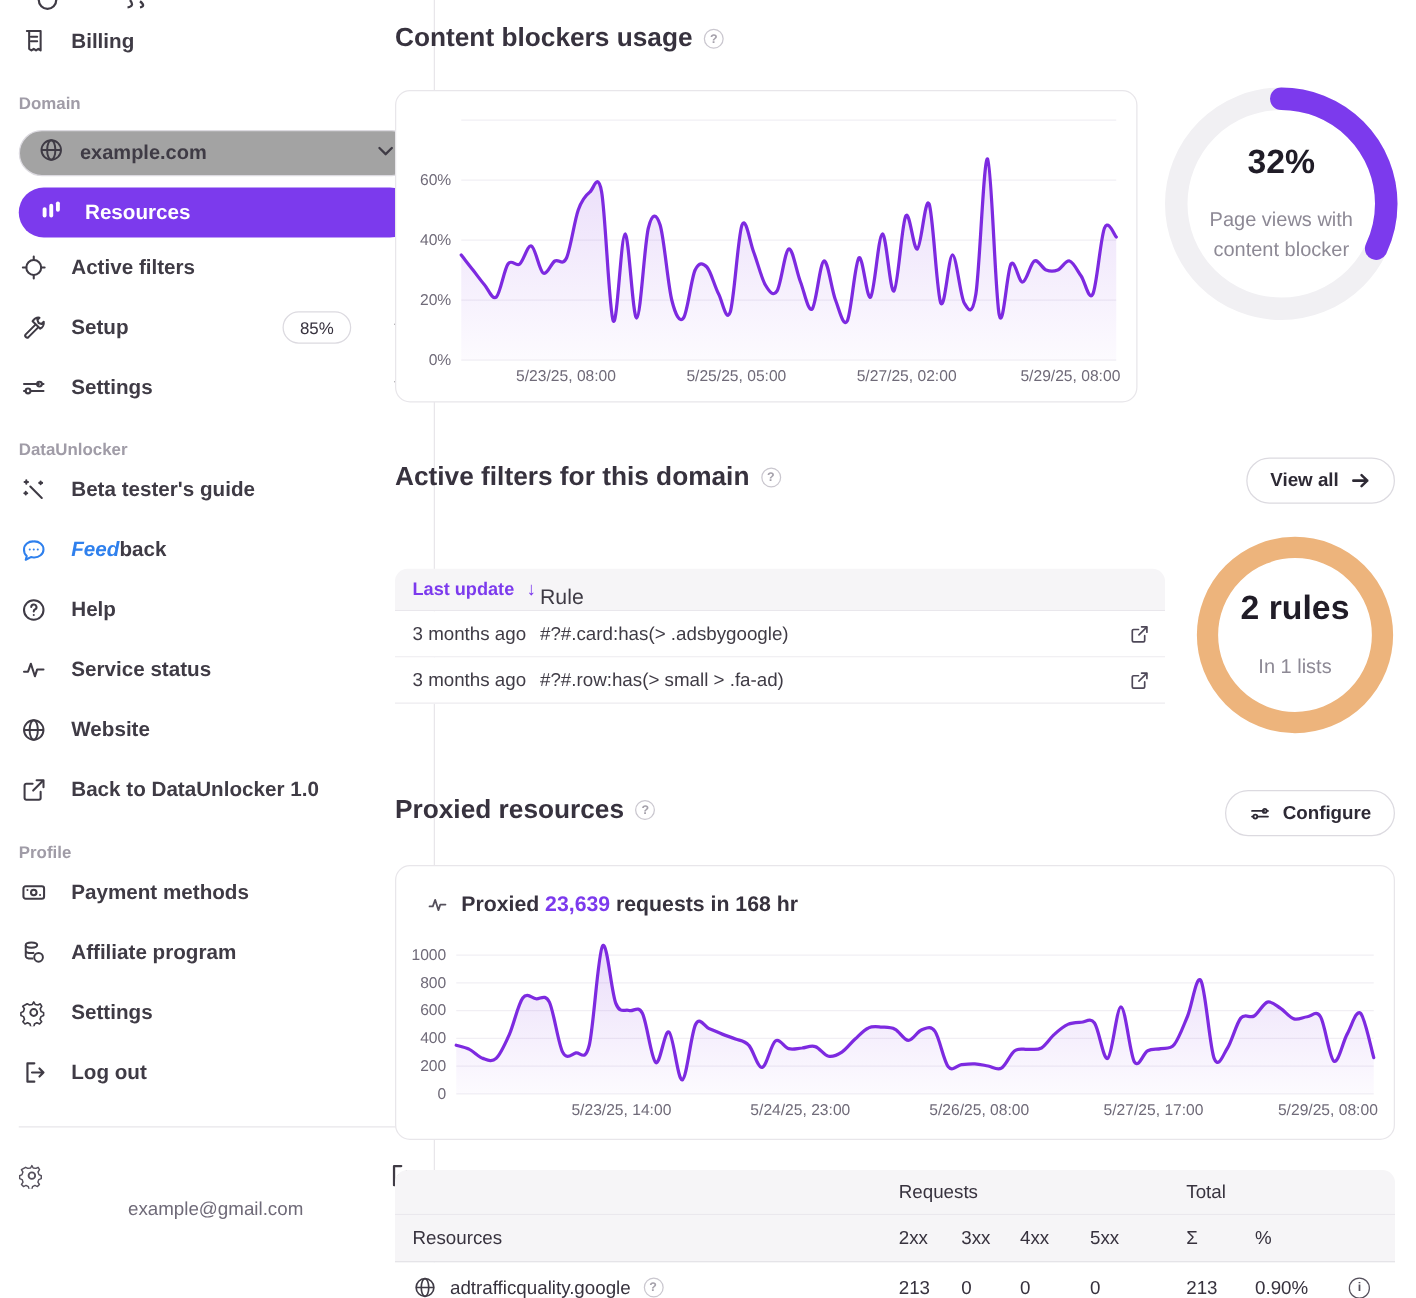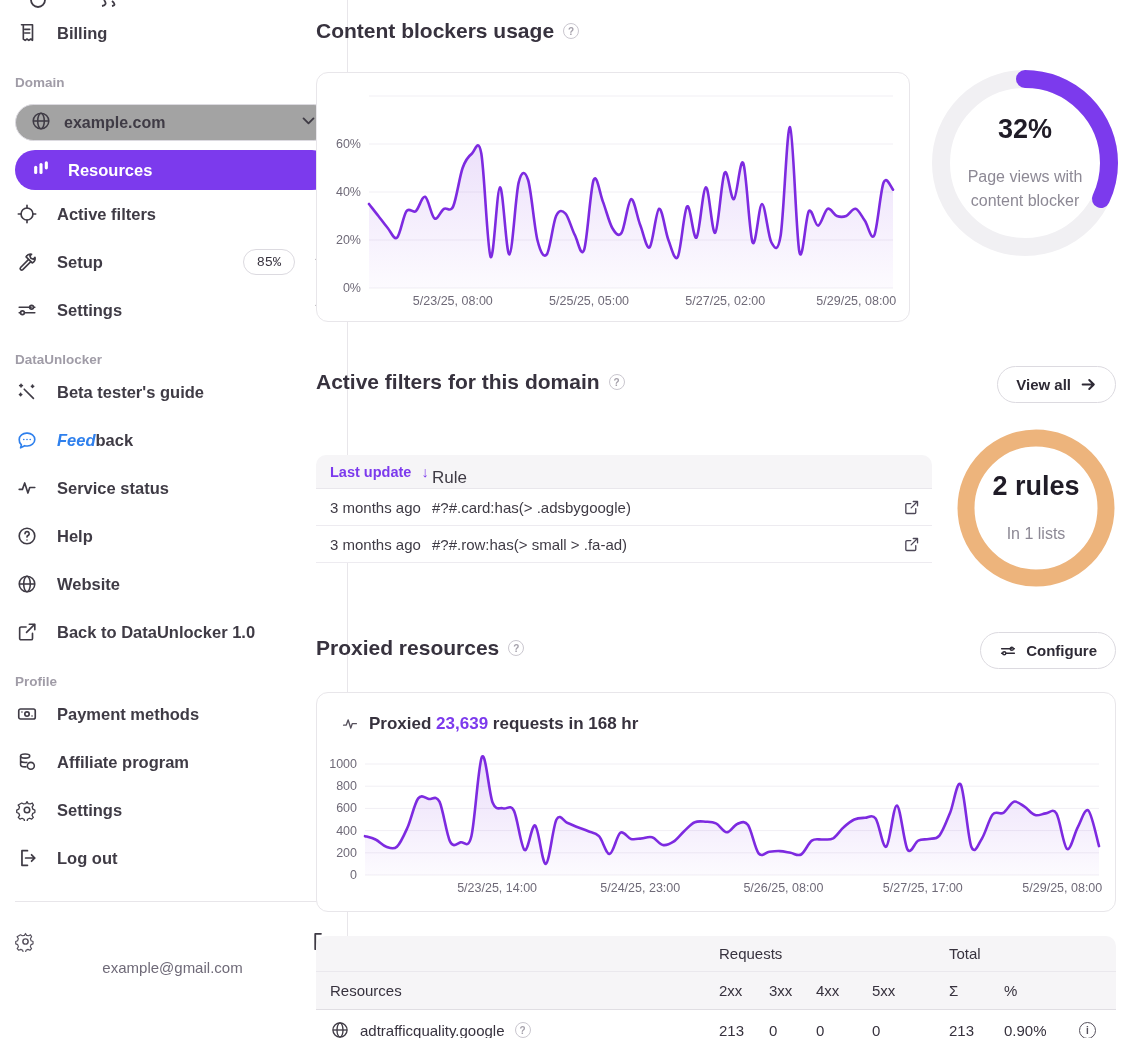--- a/index.html
+++ b/index.html
@@ -17,21 +17,21 @@
   .section-label { font-size:13.5px; font-weight:700; color:#a09ca7; padding-left:15px; margin-top:18px; height:16px; }
   .domain-select { margin:13px 15px 0 15px; height:37px; border:1px solid #dcdae0; border-radius:19px;
     display:flex; align-items:center; gap:12px; padding:0 14px; cursor:pointer; background:#a3a3a3; }
   .domain-select .nav-label { font-size:16px; }
   .domain-select .spacer { flex:1; }
   .pill-active { margin:9px 15px 0 15px; height:40px; background:#7c3aed; border-radius:20px;
     display:flex; align-items:center; gap:16px; padding-left:15px; cursor:pointer; }
   .pill-active .nav-label { color:#fff; }
   .badge { height:26px; padding:0 13px; border:1px solid #dcdae0; border-radius:13px;
     font-size:13.5px; font-weight:400; color:#37323e; display:flex; align-items:center; }
-  .row-right { margin-left:auto; display:flex; align-items:flex-end; gap:18px; padding-right:17px;font-family:Liberation Mono, monospace; }
+  .row-right { margin-left:auto; display:flex; align-items:flex-end; gap:32px; padding-right:17px; }
   .blue { color:#2f80ed;font-style:italic; }
   .side-divider { height:1px; background:#e8e6ea; margin:19px 15px 0 15px; }
   .side-footer { display:flex; align-items:center; margin-top:17px; padding:0 15px 0 15px; height:48px; }
   .side-footer .email { flex:1; text-align:center; font-size:15px; color:#6f6a78;margin-top:48px; }
 
   
   .main { position:absolute; left:298px; top:0; width:835px; height:1038px; }
   .h-row { position:absolute; left:18px; display:flex; align-items:center; gap:9px; }
   .h1 { font-size:21px; font-weight:700; color:#37323e; }
   .qmark { width:16px; height:16px; border:1px solid #cac7cf; border-radius:50%;
@@ -190,36 +190,36 @@
         <svg width="22" height="22" viewBox="0 0 24 24" fill="none" stroke="#2f80ed" stroke-width="1.8" stroke-linecap="round" stroke-linejoin="round">
           <path d="M20.5 11.5a8 7 0 0 1-8.5 7 9.6 9.6 0 0 1-2.5-.3L5 20.5l.9-3.2a7 7 0 0 1-2.4-5.8 8 7 0 0 1 8.5-7 8 7 0 0 1 8.5 7z"></path>
           <path d="M8.5 11.5h.01M12 11.5h.01M15.5 11.5h.01"></path>
         </svg>
       </span>
       <span class="nav-label"><span class="blue">Feed</span><span>back</span></span>
     </div>
 
   <div class="nav-row">
     <span class="ico">
-      <svg width="22" height="22" viewBox="0 0 24 24" fill="none" stroke="#3f3b45" stroke-width="1.8" stroke-linecap="round" stroke-linejoin="round">
-        <path d="M3.5 13.5h3.5l2.5-7 3.5 11 2-6h5.5"></path>
-      </svg>
-      </span>
-    <span class="nav-label">Service status</span>
-  </div>
-
-  <div class="nav-row">
-    <span class="ico">
       <svg width="22" height="22" viewBox="0 0 24 24" fill="none" stroke="#3f3b45" stroke-width="1.8" stroke-linecap="round">
         <circle cx="12" cy="12" r="8.5"></circle>
           <path d="M9.8 9.4a2.3 2.3 0 1 1 3.2 2.2c-.8.35-1 .9-1 1.6"></path>
           <path d="M12 16.4h.01"></path>
       </svg>
       </span>
     <span class="nav-label">Help</span>
+  </div>
+
+  <div class="nav-row">
+    <span class="ico">
+      <svg width="22" height="22" viewBox="0 0 24 24" fill="none" stroke="#3f3b45" stroke-width="1.8" stroke-linecap="round" stroke-linejoin="round">
+        <path d="M3.5 13.5h3.5l2.5-7 3.5 11 2-6h5.5"></path>
+      </svg>
+      </span>
+    <span class="nav-label">Service status</span>
   </div>
 
   <div class="nav-row">
     <span class="ico">
       <svg width="22" height="22" viewBox="0 0 24 24" fill="none" stroke="#3f3b45" stroke-width="1.7">
         <circle cx="12" cy="12" r="8.5"></circle>
           <ellipse cx="12" cy="12" rx="3.6" ry="8.5"></ellipse>
           <path d="M3.5 12h17"></path>
       </svg>
       </span>

